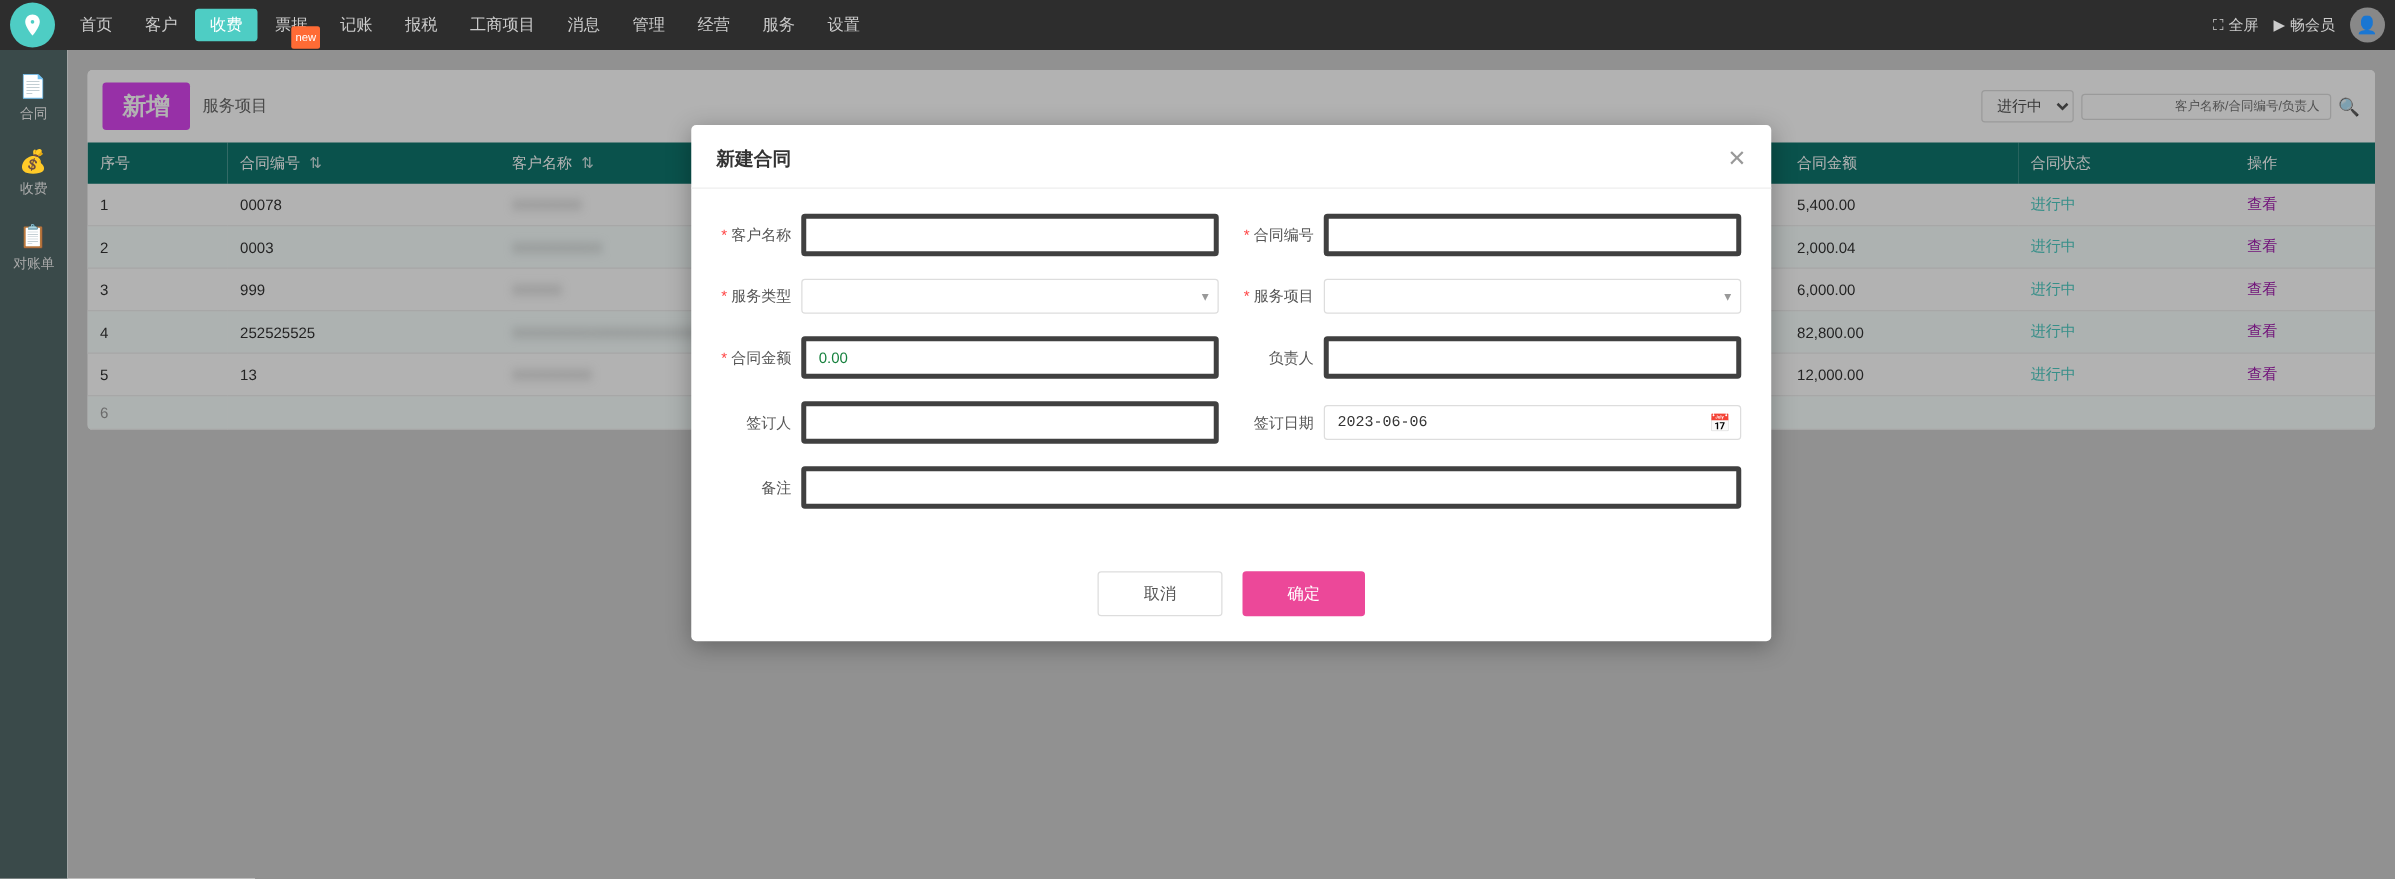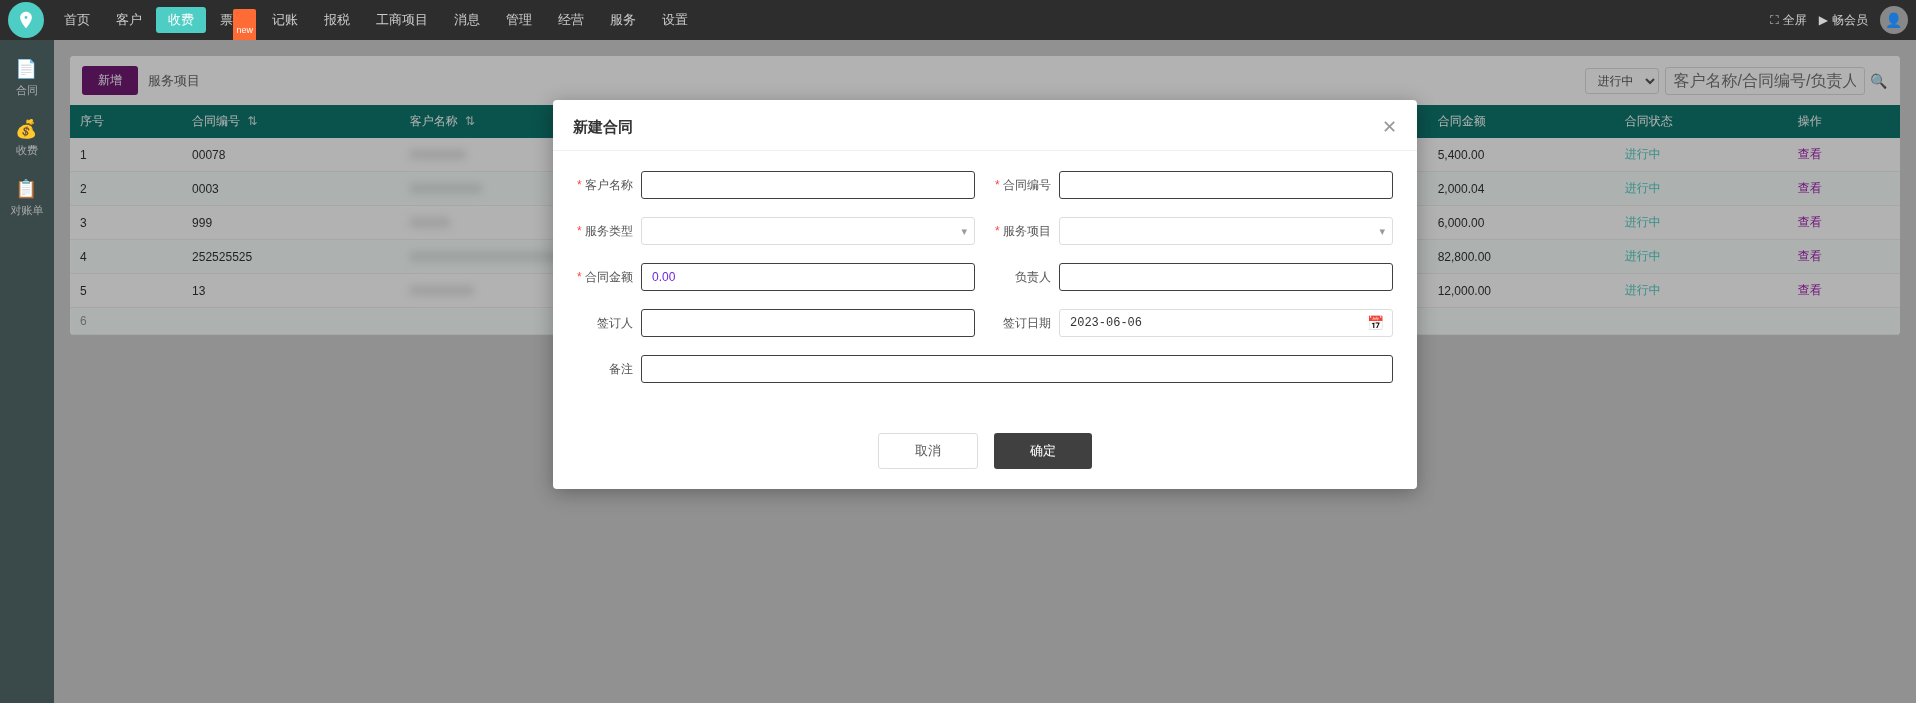--- a/index.html
+++ b/index.html
@@ -35,24 +35,24 @@
       border-radius: 3px;
       font-size: 13px;
       position: relative;
       white-space: nowrap;
     }
     .nav-item.active { background: #4ecdc4; color: #fff; }
     .nav-item .new-badge {
       background: #ff6b35;
       color: #fff;
       font-size: 9px;
-      padding: 16px 3px;
+      padding: 4px 3px;
       border-radius: 2px;
       position: absolute;
-      top: 2px;
+      top: 14px;
       right: 2px;
     }
     .nav-right {
       display: flex;
       align-items: center;
       gap: 12px;
       margin-left: auto;
     }
     .nav-right .fullscreen-btn, .nav-right .member-btn {
       color: #ccc;
@@ -126,27 +126,28 @@
 
     
     .toolbar {
       display: flex;
       align-items: center;
       padding: 10px 12px;
       gap: 10px;
       background: #fff;
     }
     .btn-new {
-      background: #701a75;
+      background: #d946ef;
       color: #fff;
       border: none;
       padding: 6px 16px;
       border-radius: 3px;
       cursor: pointer;
-      font-size: 12px;
+      font-size: 19px;
+      font-weight: bold;
     }
     .toolbar-label {
       color: #666;
       font-size: 13px;
     }
     .toolbar-right {
       margin-left: auto;
       display: flex;
       align-items: center;
       gap: 6px;
@@ -157,22 +158,23 @@
       padding: 4px 8px;
       font-size: 12px;
       color: #555;
       background: #fff;
       cursor: pointer;
     }
     .search-box {
       border: 1px solid #ddd;
       border-radius: 3px;
       padding: 4px 8px;
-      font-size: 16px;
+      font-size: 10px;
       width: 200px;
+      text-align: right;
     }
     .search-icon-btn {
       background: none;
       border: none;
       cursor: pointer;
       color: #999;
       font-size: 14px;
     }
 
     
@@ -272,25 +274,25 @@
       white-space: nowrap;
       min-width: 56px;
       text-align: right;
     }
     .form-label.required::before {
       content: '* ';
       color: #ff4444;
     }
     .form-input {
       flex: 1;
-      border: 1px solid #404040;
+      border: 4px solid #404040;
       border-radius: 3px;
       padding: 6px 10px;
       font-size: 12px;
-      color: #6d28d9;
+      color: #15803d;
       outline: none;
     }
     .form-select-wrapper {
       flex: 1;
       position: relative;
     }
     .form-select-wrapper select {
       width: 100%;
       border: 1px solid #ddd;
       border-radius: 3px;
@@ -344,21 +346,21 @@
     .btn-cancel {
       background: #fff;
       border: 1px solid #ddd;
       color: #555;
       padding: 8px 36px;
       border-radius: 3px;
       cursor: pointer;
       font-size: 13px;
     }
     .btn-confirm {
-      background: #404040;
+      background: #ec4899;
       border: none;
       color: #fff;
       padding: 8px 36px;
       border-radius: 3px;
       cursor: pointer;
       font-size: 13px;
     }
   </style>
 </head>
 <body>

